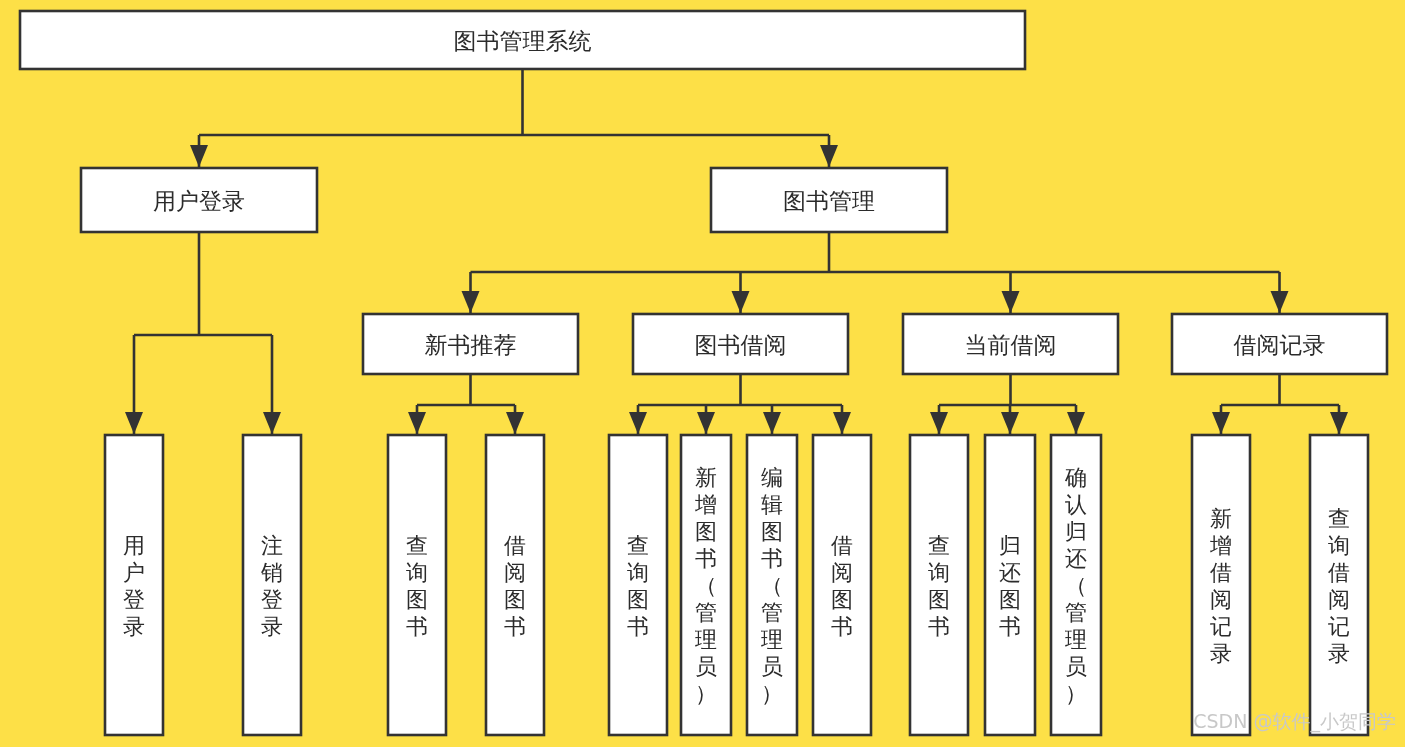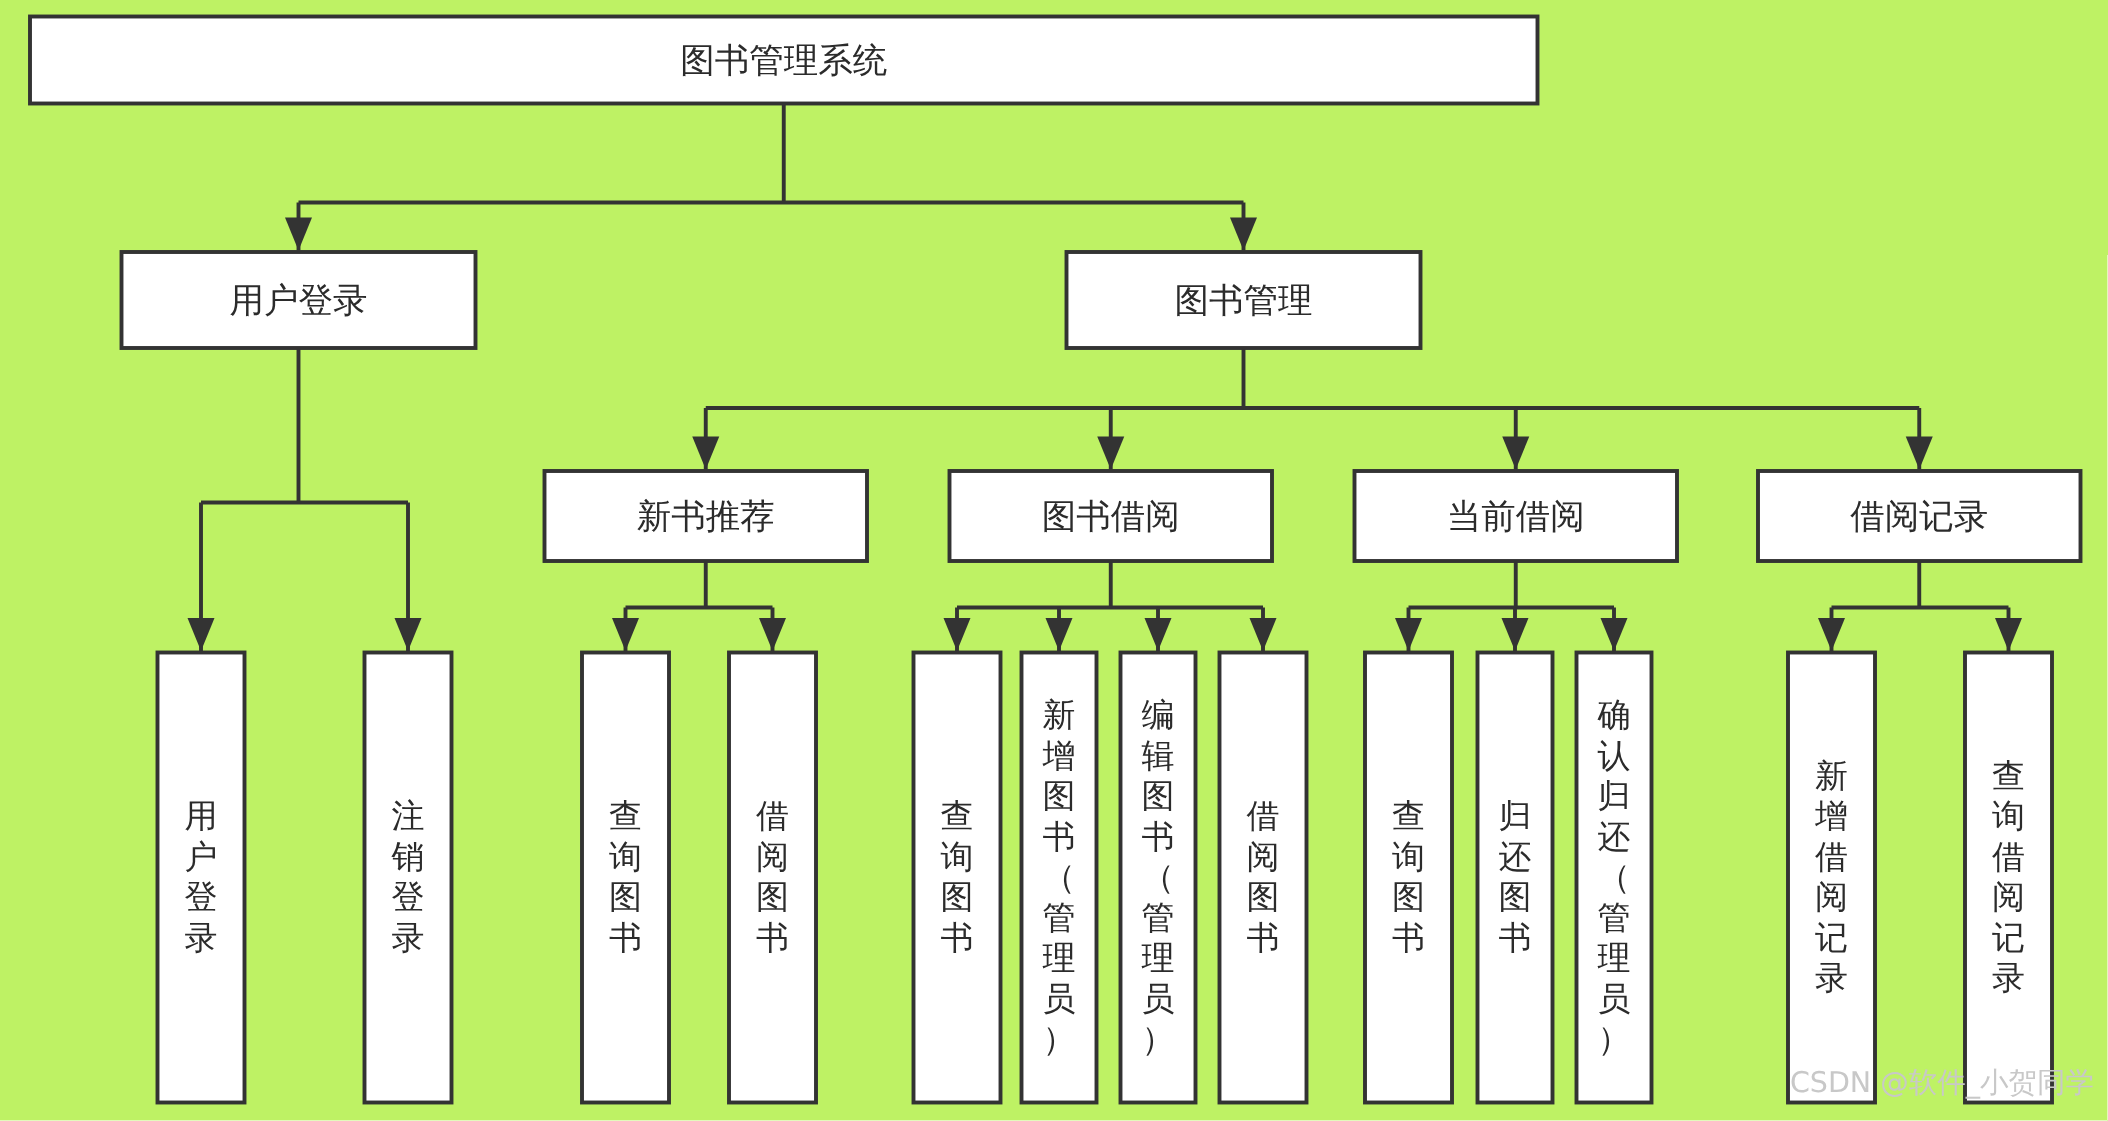--- a/index.html
+++ b/index.html
@@ -8,21 +8,21 @@
     padding: 0;
     background: #ffffff;
   }
   body {
     font-family: "DejaVu Sans", "Liberation Sans", sans-serif;
   }
   #diagram-root {
     position: relative;
     width: 1405px;
     height: 747px;
-    background: #bef264;
+    background: #fde047;
     overflow: hidden;
   }
   svg.canvas {
     position: absolute;
     left: 0;
     top: 0;
     width: 1405px;
     height: 747px;
     display: block;
   }

